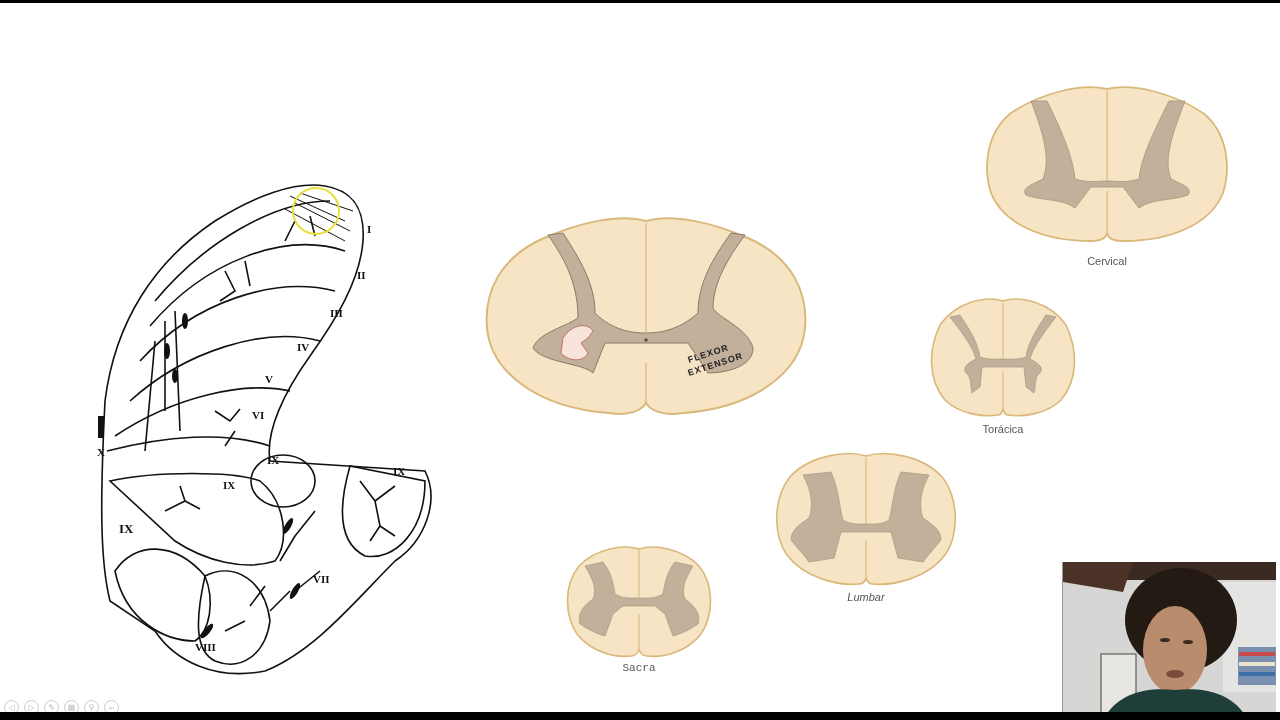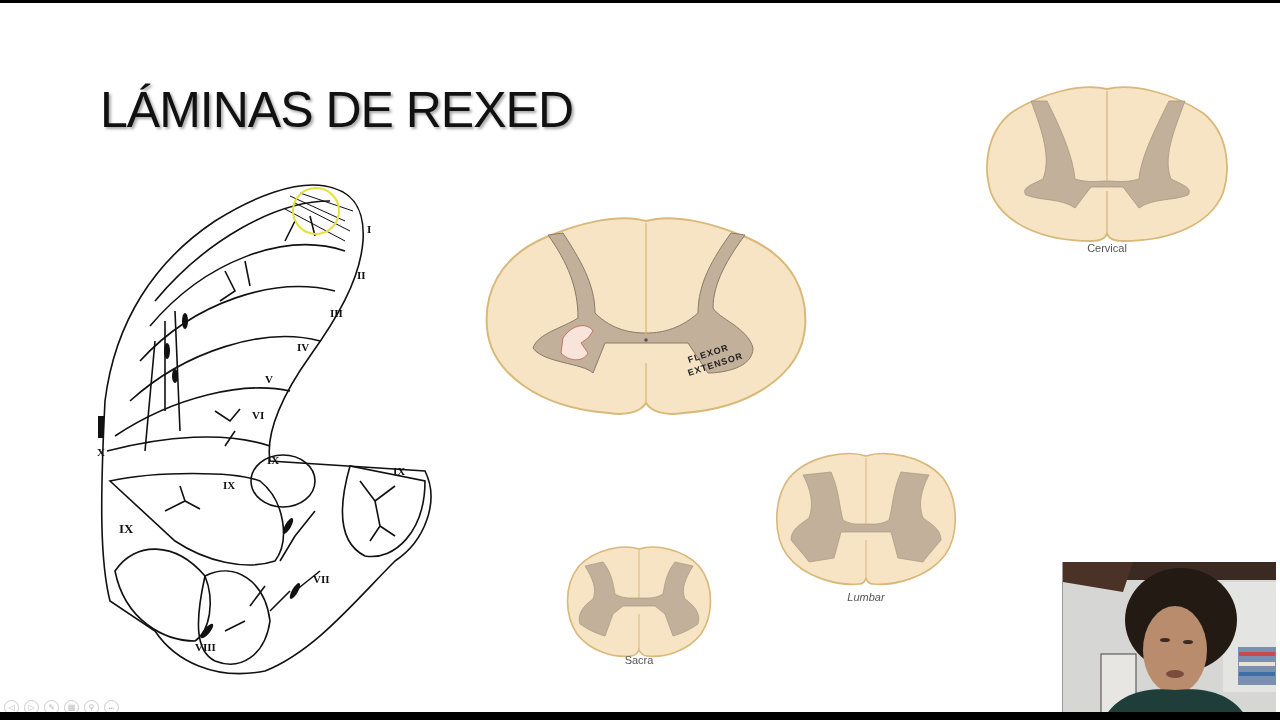--- a/index.html
+++ b/index.html
@@ -16,21 +16,20 @@
   .bottom-bar { position:absolute; left:0; top:712px; width:1280px; height:8px; background:#000; }
   .top-bar { position:absolute; left:0; top:0; width:1280px; height:3px; background:#000; }
 </style>
 </head>
 <body>
 
 <div class="top-bar"></div>
 
 <div class="slide">
 
-  <h1 class="title">LÁMINAS DE REXED</h1>
 
   <svg class="rexed" viewBox="0 0 345 495">
     <g fill="none" stroke="#111" stroke-width="1.6">
 
       <path d="M10 220 C20 140 60 80 120 40 C160 15 200 0 230 5 C260 10 270 30 268 60 C265 100 240 140 215 175 C190 210 170 250 175 280 L330 290 C345 320 330 360 300 380 C260 420 220 470 170 490 C120 500 80 480 60 450 L15 420 C5 380 5 320 10 220 Z"></path>
 
       <path d="M60 120 C110 60 180 20 235 20"></path>
       <path d="M55 145 C110 80 190 50 250 70"></path>
       <path d="M45 180 C100 120 180 95 240 110"></path>
       <path d="M35 220 C90 170 170 145 225 160"></path>
@@ -96,42 +95,51 @@
     </g>
   </svg>
 
   <div class="section" style="left:983px; top:80px; width:248px; height:185px;">
     <svg width="248" height="162" viewBox="0 0 248 162">
       <path d="M124 6 C150 0 190 10 220 30 C245 50 248 85 240 110 C228 140 190 158 140 158 C130 158 125 155 124 150 C123 155 118 158 108 158 C58 158 20 140 8 110 C0 85 3 50 28 30 C58 10 98 0 124 6 Z" fill="#f6e4c5" stroke="#d9b879" stroke-width="1.8"></path>
       <path d="M48 18 L64 18 C80 50 90 75 92 96 C105 100 115 98 124 98 C133 98 143 100 156 96 C158 75 170 50 186 18 L202 18 C190 50 180 75 188 96 C200 102 210 105 205 112 C190 118 170 115 156 125 L140 104 L108 104 L92 125 C78 115 58 118 43 112 C38 105 48 102 60 96 C68 75 60 50 48 18 Z" fill="#c3b09a" stroke="#a8967f" stroke-width="0.8"></path>
       <line x1="124" y1="8" x2="124" y2="98" stroke="#d9b879" stroke-width="1.2"></line>
       <line x1="124" y1="108" x2="124" y2="152" stroke="#d9b879" stroke-width="1.2"></line>
     </svg>
-    <div class="section-label" style="top:159px;">Cervical</div>
+    <div class="section-label" style="top:172px;">Cervical</div>
   </div>
 
+  <div class="section" style="left:926px; top:292px; width:154px; height:145px;">
+    <svg width="154" height="124" viewBox="0 0 154 124">
+      <path d="M77 6 C95 0 125 8 140 30 C152 55 152 85 135 105 C120 120 95 122 82 120 C79 120 78 118 77 114 C76 118 75 120 72 120 C59 122 34 120 19 105 C2 85 2 55 14 30 C29 8 59 0 77 6 Z" fill="#f6e4c5" stroke="#d9b879" stroke-width="1.6"></path>
+      <path d="M24 22 L34 20 C44 35 52 48 54 62 C62 65 70 64 77 64 C84 64 92 65 100 62 C102 48 110 35 120 20 L130 22 C118 38 108 50 104 64 C112 68 118 72 114 78 C108 82 110 92 108 98 L100 92 L98 72 L56 72 L54 92 L46 98 C44 92 46 82 40 78 C36 72 42 68 50 64 C46 50 36 38 24 22 Z" fill="#c3b09a" stroke="#a8967f" stroke-width="0.7"></path>
+      <line x1="77" y1="8" x2="77" y2="64" stroke="#d9b879" stroke-width="1"></line>
+      <line x1="77" y1="76" x2="77" y2="115" stroke="#d9b879" stroke-width="1"></line>
+    </svg>
+    <div class="section-label" style="top:128px;">Torácica</div>
+  </div>
 
   <div class="section" style="left:773px; top:447px; width:186px; height:158px;font-style:italic;">
     <svg width="186" height="140" viewBox="0 0 186 140">
       <path d="M93 6 C112 0 150 5 170 28 C186 50 186 85 172 105 C155 128 120 136 100 134 C96 134 94 132 93 128 C92 132 90 134 86 134 C66 136 31 128 14 105 C0 85 0 50 16 28 C36 5 74 0 93 6 Z" fill="#f6e4c5" stroke="#d9b879" stroke-width="1.6"></path>
       <path d="M30 25 L58 22 C66 40 66 55 70 70 C78 75 86 74 93 74 C100 74 108 75 116 70 C120 55 120 40 128 22 L156 25 C148 40 145 55 150 68 C160 75 168 80 168 90 C160 100 155 105 150 112 L125 108 L118 82 L68 82 L61 108 L36 112 C31 105 26 100 18 90 C18 80 26 75 36 68 C41 55 38 40 30 25 Z" fill="#c3b09a" stroke="#a8967f" stroke-width="0.7"></path>
       <line x1="93" y1="8" x2="93" y2="74" stroke="#d9b879" stroke-width="1"></line>
       <line x1="93" y1="90" x2="93" y2="130" stroke="#d9b879" stroke-width="1"></line>
     </svg>
     <div class="section-label" style="top:141px;">Lumbar</div>
   </div>
 
   <div class="section" style="left:563px; top:541px; width:152px; height:136px;">
     <svg width="152" height="116" viewBox="0 0 152 116">
       <path d="M76 5 C92 0 120 5 136 22 C152 42 150 72 138 90 C124 108 100 114 84 112 C80 112 78 110 76 106 C74 110 72 112 68 112 C52 114 28 108 14 90 C2 72 0 42 16 22 C32 5 60 0 76 5 Z" fill="#f6e4c5" stroke="#d9b879" stroke-width="1.6"></path>
       <path d="M22 22 L40 18 C48 28 50 38 52 50 C60 55 68 54 76 54 C84 54 92 55 100 50 C102 38 104 28 112 18 L130 22 C122 35 118 45 122 55 C132 62 138 70 135 80 C128 85 118 90 110 92 L102 70 L92 62 L60 62 L50 70 L42 92 C34 90 24 85 17 80 C14 70 20 62 30 55 C34 45 30 35 22 22 Z" fill="#c3b09a" stroke="#a8967f" stroke-width="0.7"></path>
       <line x1="76" y1="6" x2="76" y2="54" stroke="#d9b879" stroke-width="1"></line>
       <line x1="76" y1="70" x2="76" y2="108" stroke="#d9b879" stroke-width="1"></line>
     </svg>
-    <div class="section-label" style="top:110px;">Sacra</div>
+    <div class="section-label" style="top:118px;font-family:Liberation Mono, monospace;">Sacra</div>
   </div>
 
   <div class="controls">
     <div class="ctrl">◁</div>
     <div class="ctrl">▷</div>
     <div class="ctrl">✎</div>
     <div class="ctrl">▦</div>
     <div class="ctrl">⚲</div>
     <div class="ctrl" style="font-size:5px;">•••</div>
   </div>

